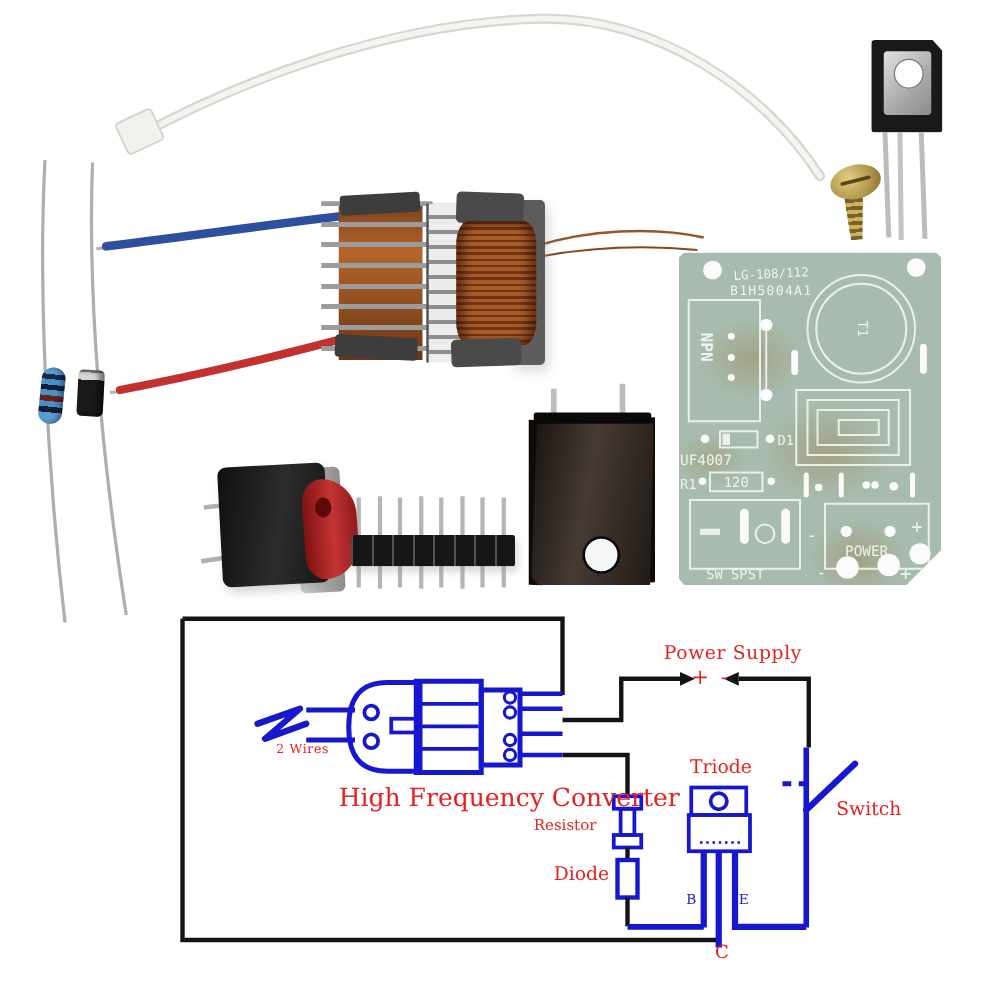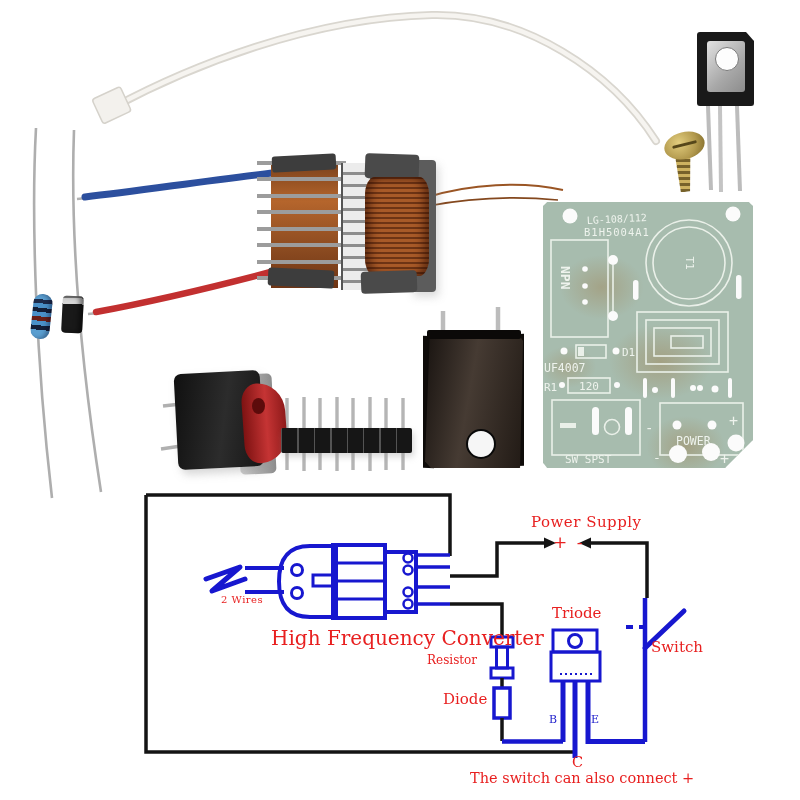--- a/index.html
+++ b/index.html
@@ -294,20 +294,19 @@
     <path d="M645,113 V257" class="bl" stroke-width="4.5"></path>
     <path d="M645,163 L684,126" class="bl" stroke-width="5" stroke-linecap="round"></path>
     <path d="M626,142 H633 M639,142 H644" class="bl" stroke-width="4"></path>
   </svg>
 
   <div class="lbl" style="left:221px;top:594px;font-size:10px;letter-spacing:.5px">2 Wires</div>
   <div class="lbl" style="left:271px;top:626px;font-size:20px">High Frequency Converter</div>
   <div class="lbl" style="left:531px;top:513px;font-size:15px;letter-spacing:.5px">Power Supply</div>
   <div class="lbl" style="left:553px;top:532px;font-size:17px;letter-spacing:2px">+ -</div>
   <div class="lbl" style="left:552px;top:604px;font-size:15px">Triode</div>
-  <div class="lbl" style="left:651px;top:638px;font-size:15px">Switch</div>
+  <div class="lbl" style="left:669px;top:638px;font-size:15px">Switch</div>
   <div class="lbl" style="left:427px;top:653px;font-size:12px">Resistor</div>
   <div class="lbl" style="left:443px;top:690px;font-size:15px">Diode</div>
   <div class="lbl blue" style="left:549px;top:713px;font-size:11px">B</div>
   <div class="lbl blue" style="left:591px;top:713px;font-size:11px">E</div>
   <div class="lbl" style="left:572px;top:754px;font-size:14.5px">C</div>
-  <div class="lbl" style="left:470px;top:770px;font-size:14.5px">The switch can also connect +</div>
 </div>
 
 </body></html>

